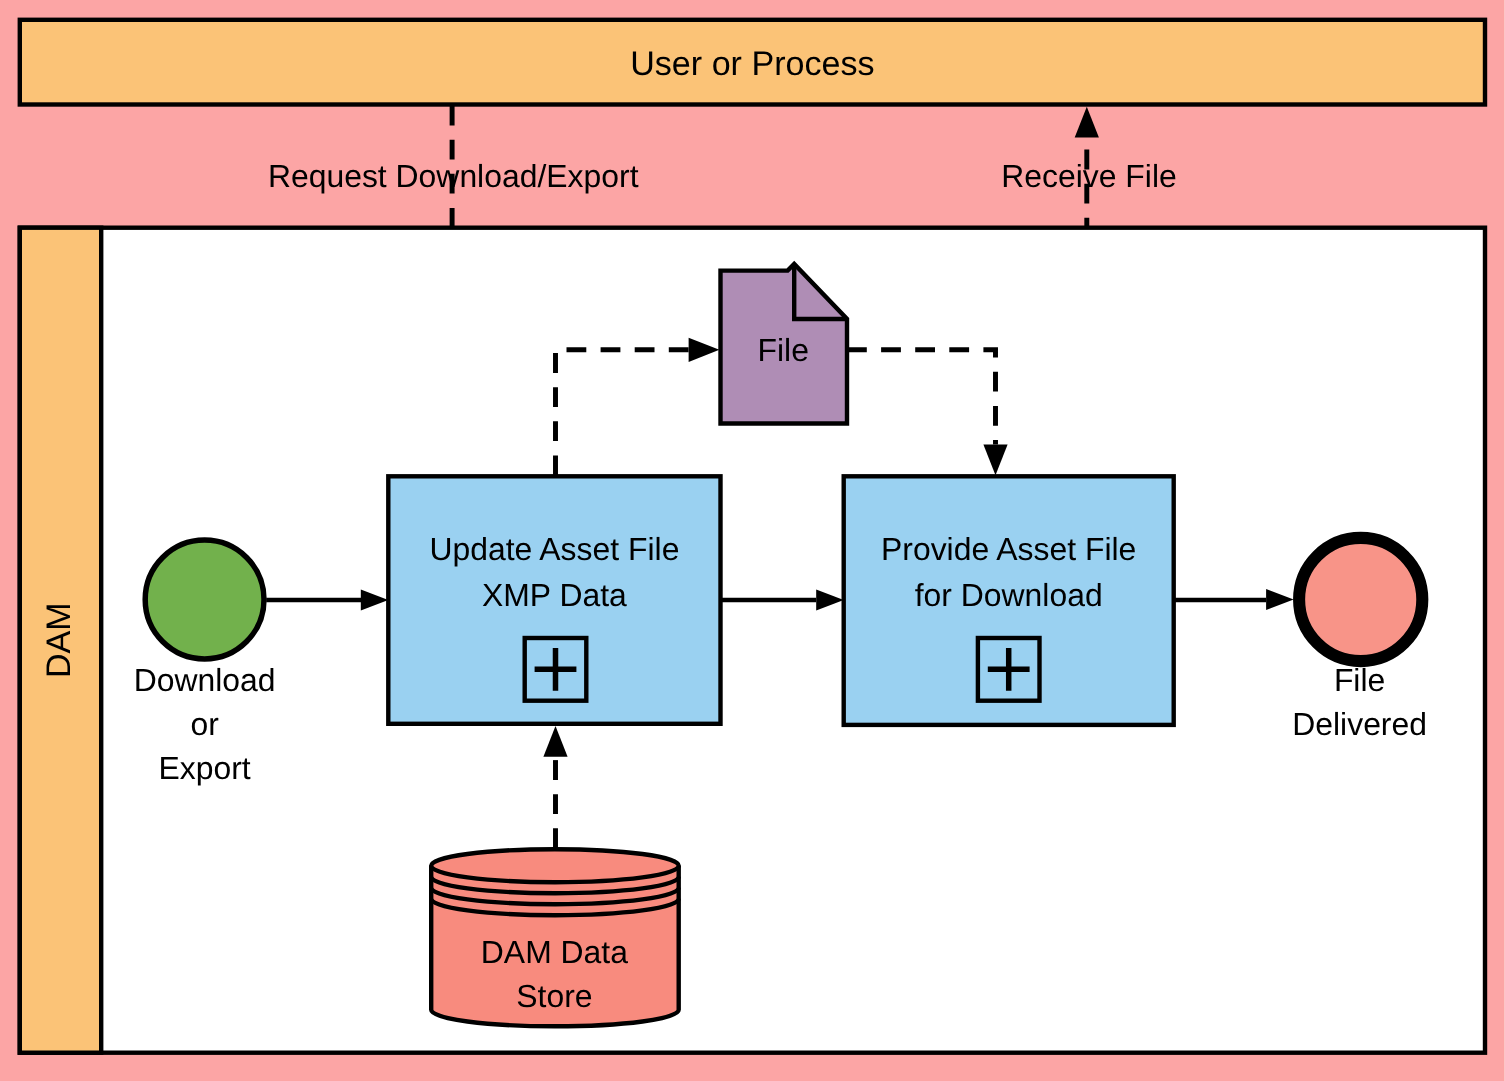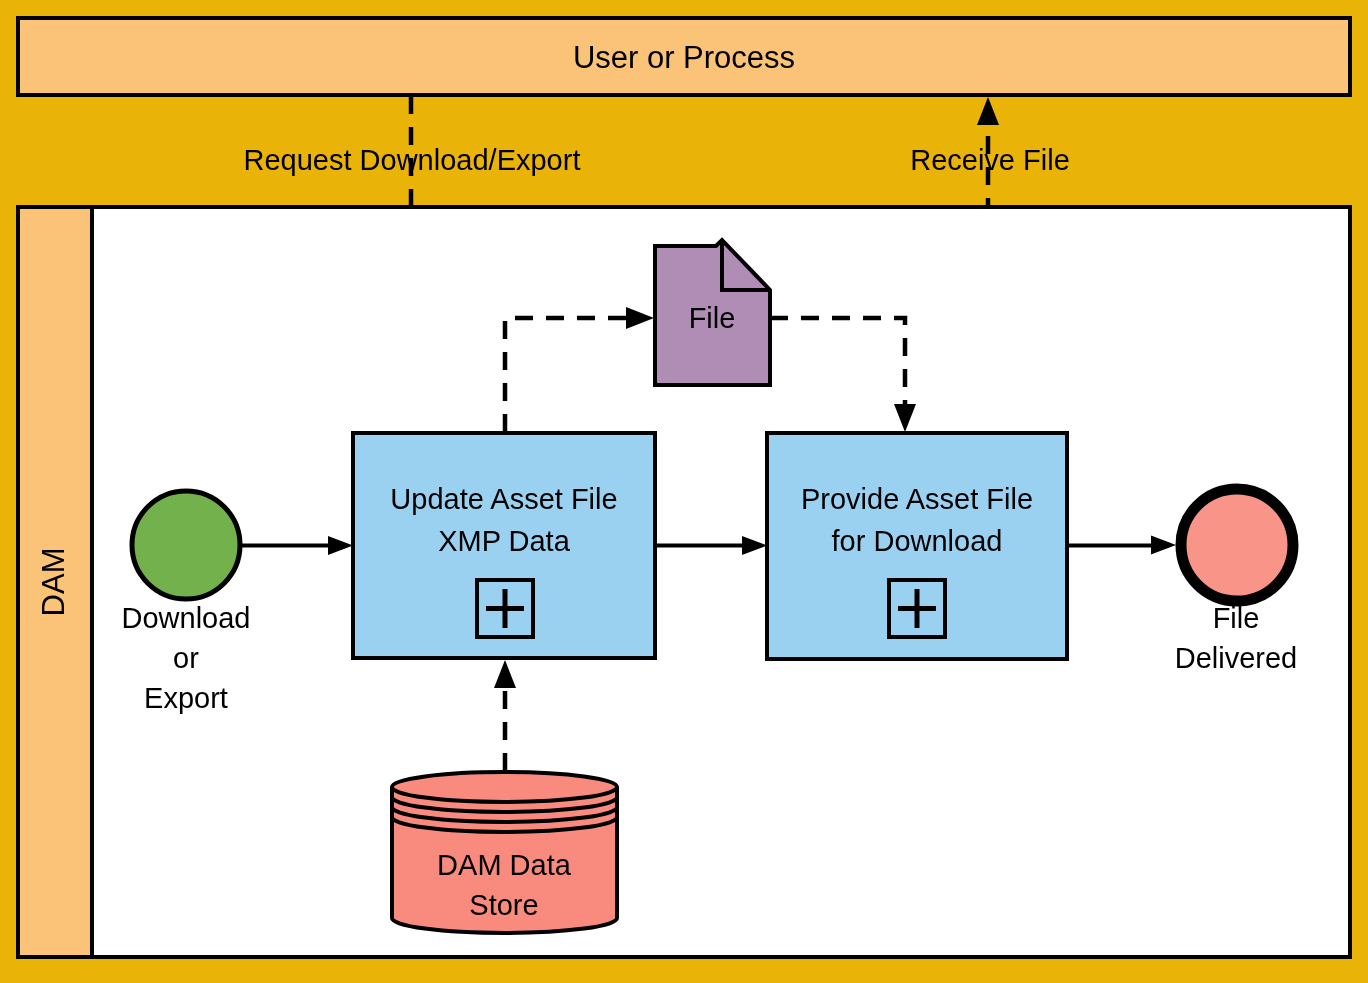--- a/index.html
+++ b/index.html
@@ -5,21 +5,21 @@
   html, body {
     margin: 0;
     padding: 0;
     background: #ffffff;
     font-family: "Liberation Sans", sans-serif;
   }
   .stage {
     position: relative;
     width: 1368px;
     height: 983px;
-    background: #eab308;
+    background: #fca5a5;
     overflow: hidden;
   }
   svg { display: block; }
   text {
     font-family: "Liberation Sans", sans-serif;
     fill: #000000;
   }
   .lbl      { font-size: 29px; }
   .lbl-big  { font-size: 31px; }
   .shape-stroke { stroke: #000000; stroke-width: 4; }

